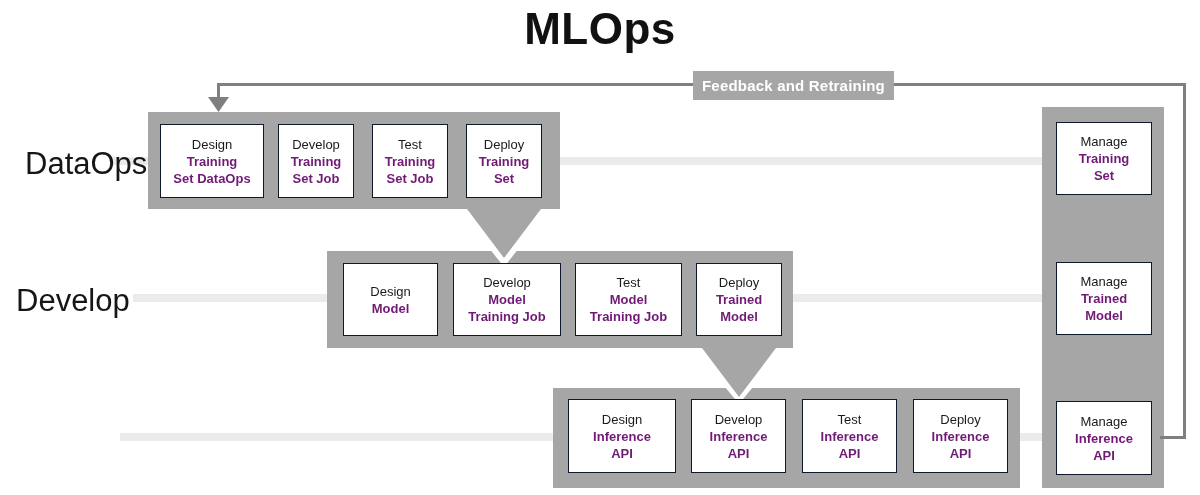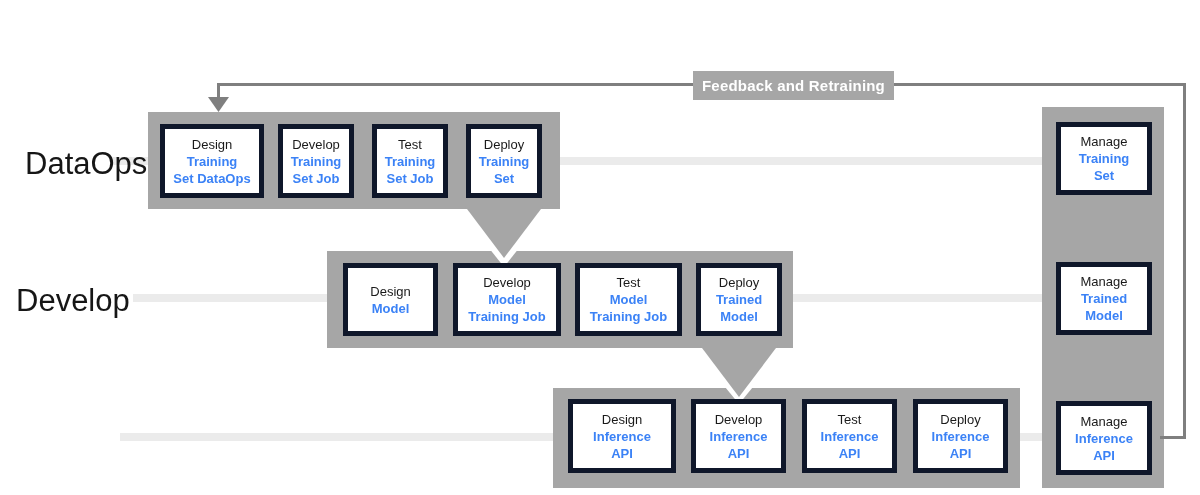--- a/index.html
+++ b/index.html
@@ -14,26 +14,26 @@
   .row-label{
     position:absolute;font-size:31px;font-weight:400;color:#161616;z-index:3;
   }
   .track{
     position:absolute;height:8px;background:#ebebeb;z-index:1;
   }
   .container{
     position:absolute;background:#a6a6a6;z-index:2;
   }
   .box{
-    position:absolute;background:#ffffff;border:5px solid #0f172a;box-sizing:border-box;
+    position:absolute;background:#ffffff;border:1px solid #0f172a;box-sizing:border-box;
     display:flex;flex-direction:column;align-items:center;justify-content:center;
     z-index:6;text-align:center;
   }
   .box .act{display:block;font-size:13px;font-weight:400;color:#1a1a1a;line-height:17px;}
-  .box .obj{display:block;font-size:13px;font-weight:700;color:#3b82f6;line-height:17px;}
+  .box .obj{display:block;font-size:13px;font-weight:700;color:#701a75;line-height:17px;}
   .loop{
     position:absolute;background:#7f7f7f;z-index:3;
   }
   .arrowhead{
     position:absolute;width:21px;height:15px;background:#7f7f7f;z-index:3;
     clip-path:polygon(0 0,100% 0,50% 100%);
   }
   .wedge-white{
     position:absolute;background:#ffffff;z-index:4;
     clip-path:polygon(0 0,100% 0,50% 100%);
@@ -46,20 +46,21 @@
     position:absolute;left:693px;top:71px;width:201px;height:29px;background:#a6a6a6;
     color:#ffffff;font-size:15px;font-weight:600;display:flex;align-items:center;
     justify-content:center;z-index:5;letter-spacing:0.2px;
   }
 </style>
 </head>
 <body>
 
 <div class="canvas">
 
+  <div class="title">MLOps</div>
 
   <div class="loop" style="left:218px;top:83px;width:968px;height:3px"></div>
   <div class="loop" style="left:1183px;top:83px;width:3px;height:355px"></div>
   <div class="loop" style="left:1160px;top:436px;width:26px;height:3px"></div>
   <div class="loop" style="left:217px;top:83px;width:3px;height:16px"></div>
   <div class="arrowhead" style="left:208px;top:97px"></div>
   <div class="feedback-label">Feedback and Retraining</div>
 
   <div class="row-label" style="left:25px;top:146px">DataOps</div>
   <div class="row-label" style="left:16px;top:283px">Develop</div>

